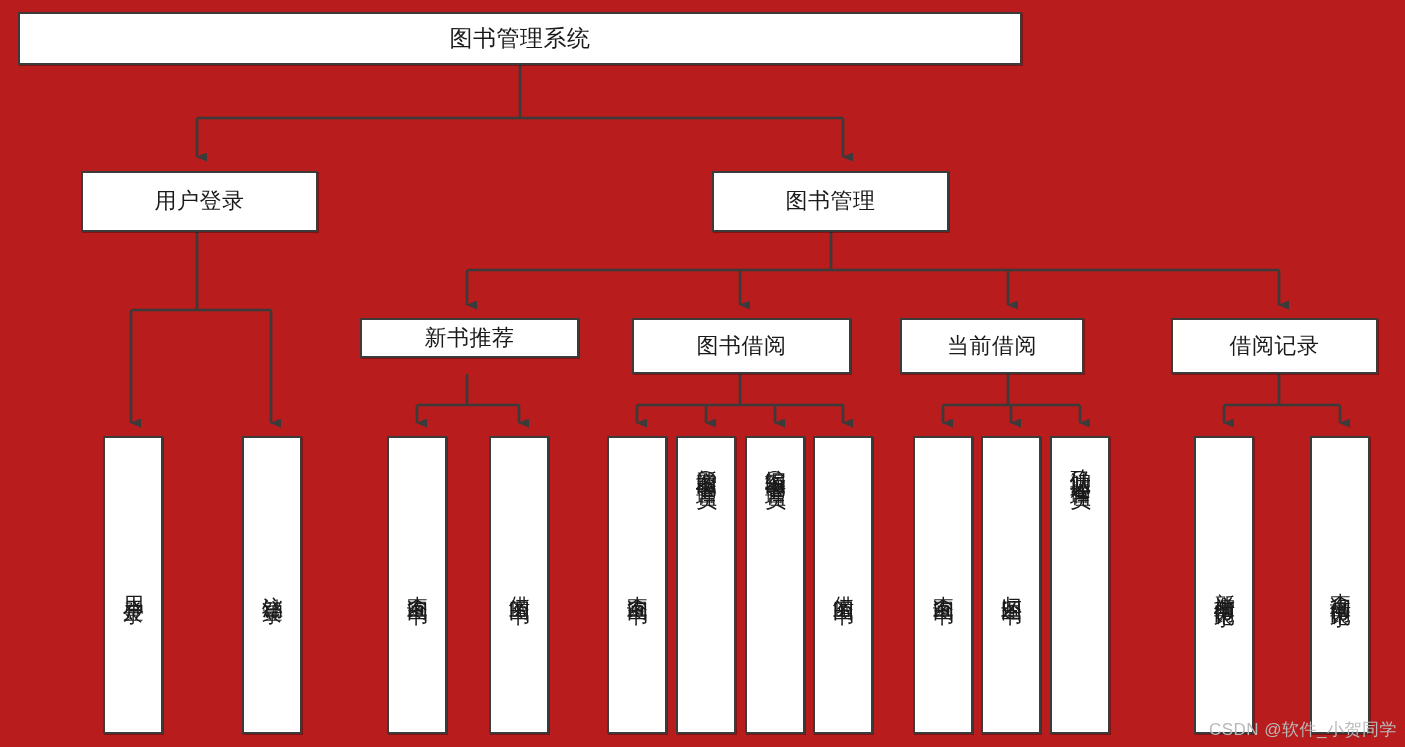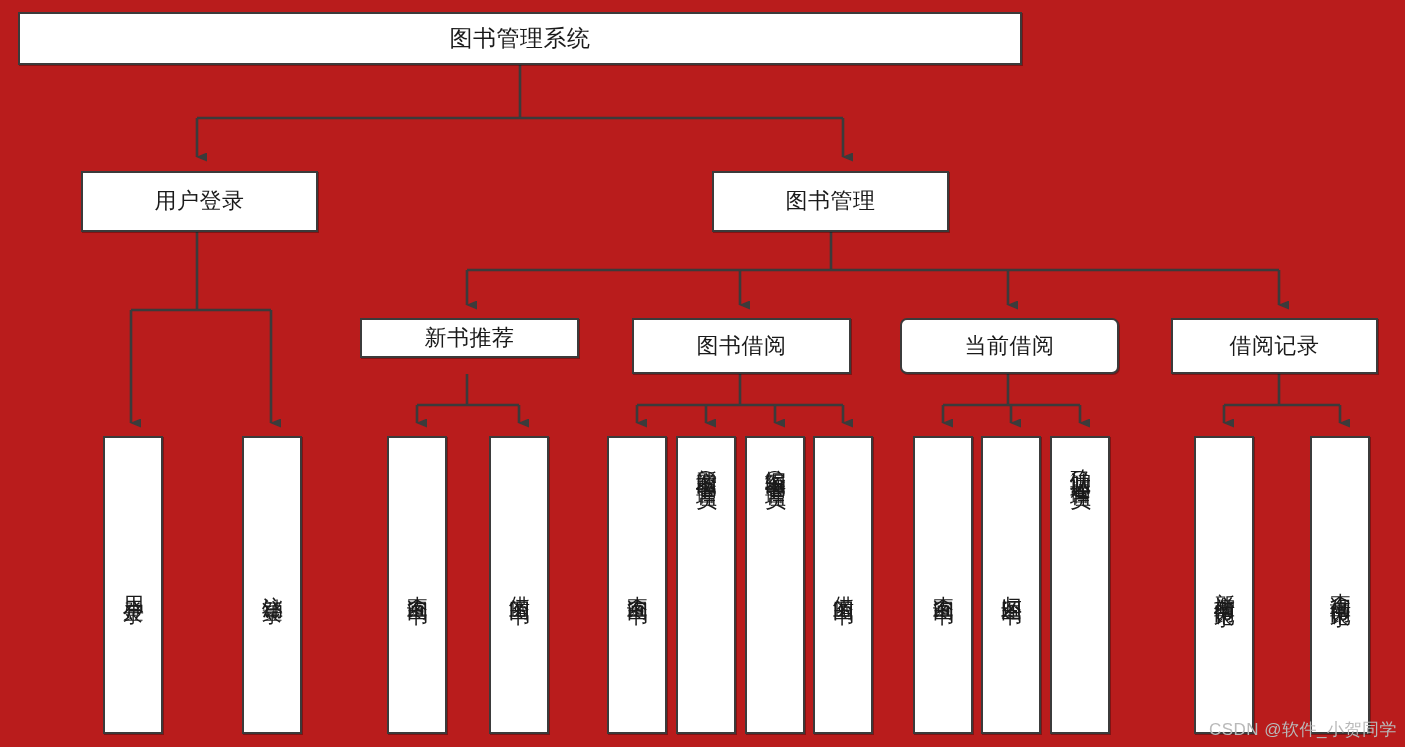--- a/index.html
+++ b/index.html
@@ -143,21 +143,21 @@
   </div>
 
   <div class="node horiz" style="left:360px; top:318px; width:219px; height:40px;">
     <span class="lbl">新书推荐</span>
   </div>
 
   <div class="node horiz" style="left:632px; top:318px; width:219px; height:56px;">
     <span class="lbl">图书借阅</span>
   </div>
 
-  <div class="node horiz" style="left:900px; top:318px; width:219px; height:56px;border-radius:7px;">
+  <div class="node horiz" style="left:900px; top:318px; width:184px; height:56px;">
     <span class="lbl">当前借阅</span>
   </div>
 
   <div class="node horiz" style="left:1171px; top:318px; width:207px; height:56px;">
     <span class="lbl">借阅记录</span>
   </div>
 
   <div class="node vert center-v" style="left:103px; top:436px; width:60px; height:298px;">
     <span class="lbl">用户登录</span>
   </div>

